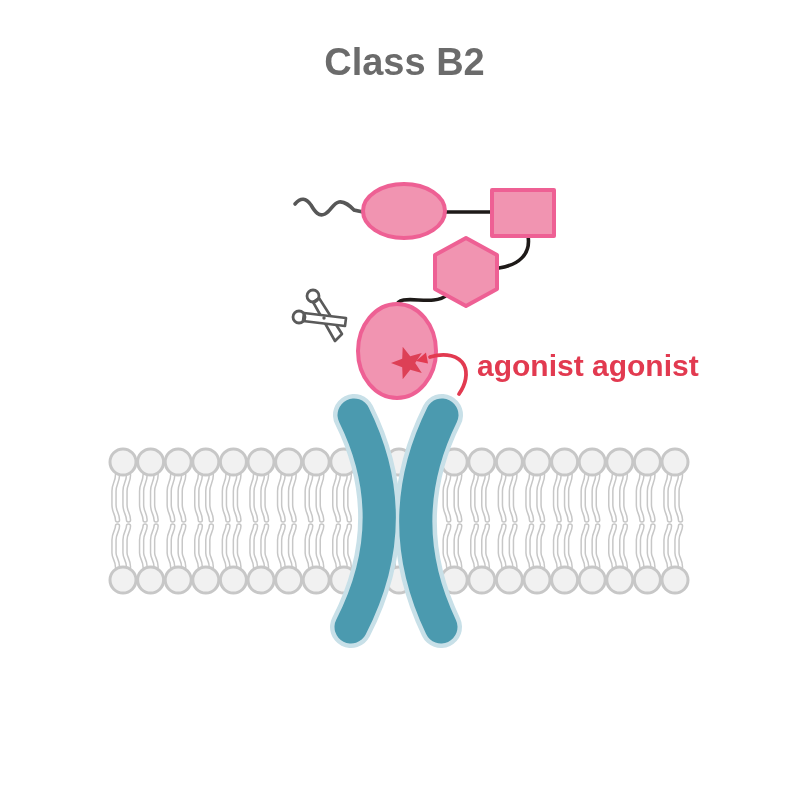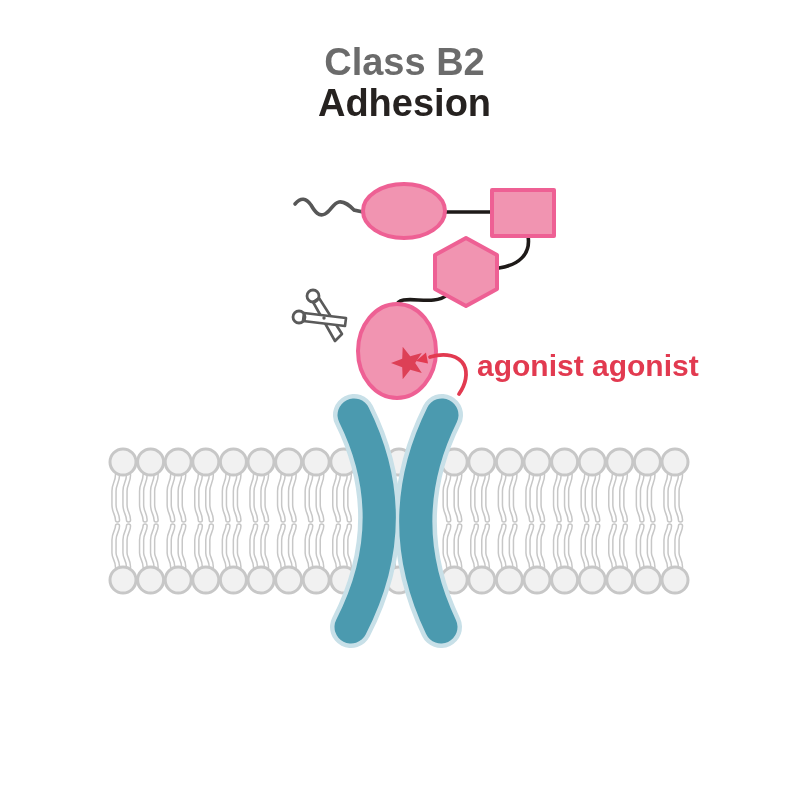--- a/index.html
+++ b/index.html
@@ -117,17 +117,16 @@
       <circle class="scissor-pivot" cx="324" cy="318" r="1.7"></circle>
     </g>
 
     <polygon class="star" points="402.7,346.8 410.2,356.2 421.8,353 415.2,363 421.8,373 410.2,369.8 402.7,379.2 402.2,367.2 391,363 402.2,358.8"></polygon>
     <path class="tether-line" d="M 459,394 C 466,384 468,373 464,365 C 459,356 446,352 430,357"></path>
     <polygon class="arrowhead" points="416,361 426,352.5 428,363.5"></polygon>
   </svg>
 
   <div class="title">
     <div class="t1">Class B2</div>
-    <div class="t2">Adhesion</div>
   </div>
 
   <div class="tether-label">agonist agonist</div>
 </div>
 
 </body></html>

